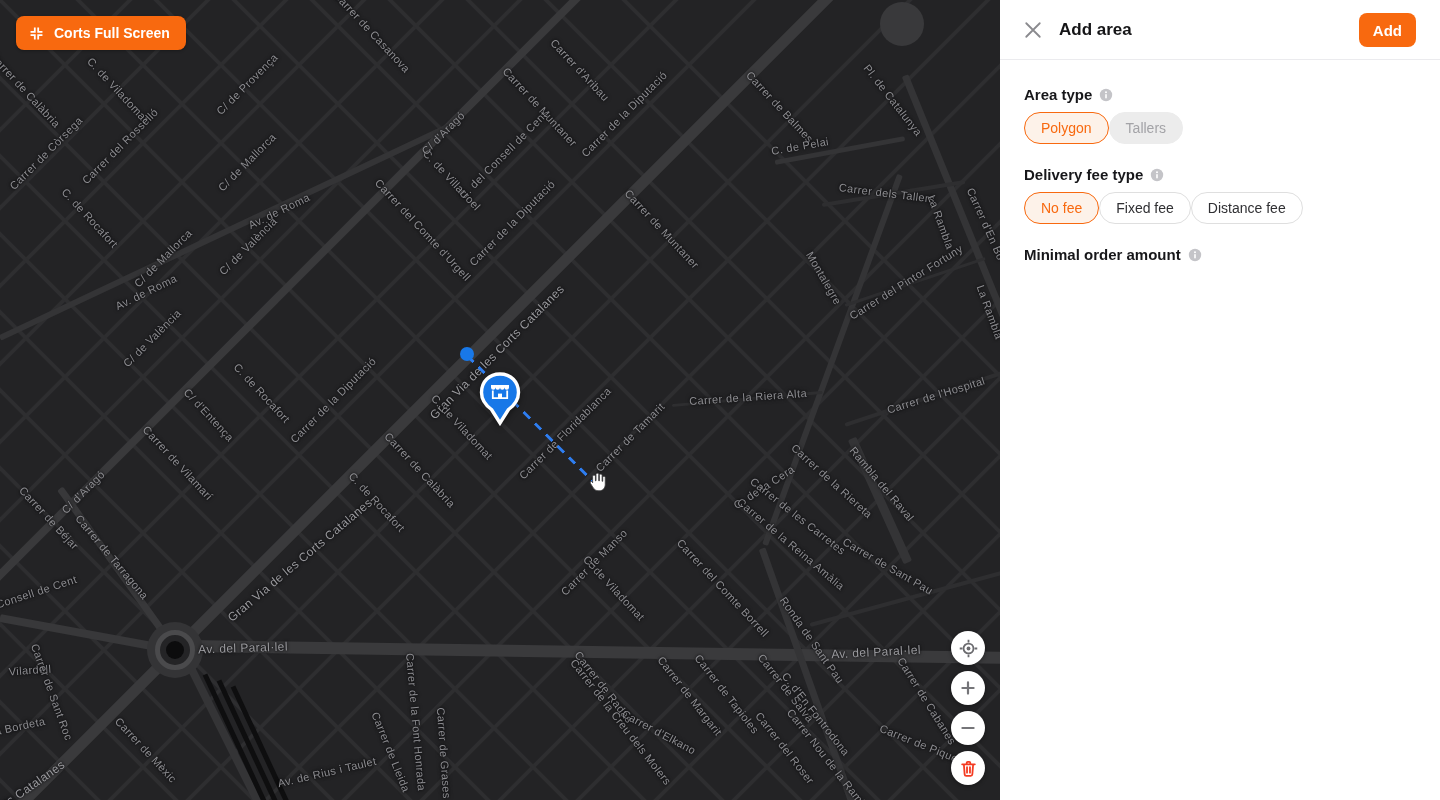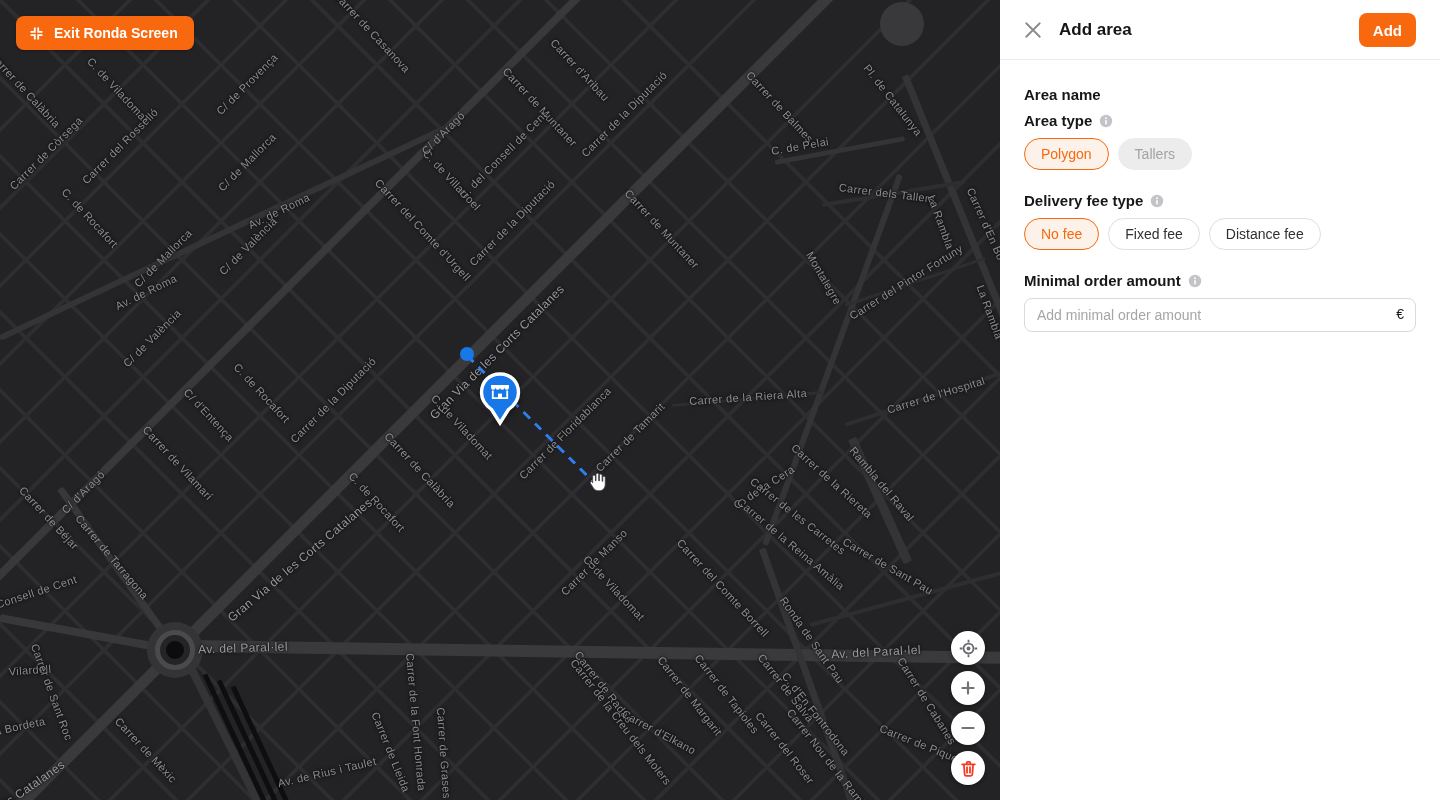--- a/index.html
+++ b/index.html
@@ -64,21 +64,21 @@
   .field-label-row { display:flex; align-items:center; gap:7px; margin-bottom:9px; }
   .field-label { font-size:15px; font-weight:bold; color:#17171a; }
   .info-icon { display:flex; cursor:pointer; }
   .text-input-wrap { position:relative; margin-bottom:22px; }
   .text-input { width:100%; height:34px; border:1px solid #d9d9de; border-radius:8px;
     padding:0 12px; font-size:14px; color:#222; outline:none;
     font-family:"Liberation Sans", sans-serif; }
   .text-input::placeholder { color:#a5a5aa; }
   .currency-suffix { position:absolute; right:12px; top:8px; font-size:14px;
     color:#17171a; pointer-events:none; }
-  .pills-row { display:flex; gap:9px; margin-bottom:22px; }
+  .pills-row { display:flex; margin-bottom:22px; }
   .pill { height:32px; padding:0 16px; border-radius:16px; font-size:14px;
     display:flex; align-items:center; border:1px solid #dfdfdf; background:#fff;
     color:#303033; cursor:pointer; font-family:"Liberation Sans", sans-serif; }
   .pill.selected { border:1.5px solid #f8690f; background:#fdf2e9; color:#f8690f; }
   .pill.disabled { border:1px solid #ececec; background:#ececec; color:#a3a3a7;
     cursor:default; }
 </style>
 </head>
 <body>
 
@@ -274,39 +274,36 @@
   <button class="map-btn" style="top:751px">
     <svg width="19" height="19" viewBox="0 0 18 18">
       <path d="M3 5 h12 M7.3 5 V3.7 a1 1 0 0 1 1-1 h1.4 a1 1 0 0 1 1 1 V5 M4.6 5 l.75 9.5 a1.5 1.5 0 0 0 1.5 1.4 h4.3 a1.5 1.5 0 0 0 1.5-1.4 L13.4 5 M7.6 7.8 v5.2 M10.4 7.8 v5.2" fill="none" stroke="#f43b22" stroke-width="1.7" stroke-linecap="round"></path>
     </svg>
   </button>
 
   <button class="fs-btn">
     <svg width="17" height="17" viewBox="0 0 20 20">
       <path d="M8 3 V8 H3 M12 3 V8 H17 M3 12 H8 V17 M17 12 H12 V17" fill="none" stroke="#ffffff" stroke-width="2.1"></path>
     </svg>
-    <span>Exit Ronda Screen</span>
+    <span>Corts Full Screen</span>
   </button>
 </div>
 
 <div class="panel">
   <div class="panel-header">
     <button class="close-btn">
       <svg width="18" height="18" viewBox="0 0 16 16">
         <path d="M2 2 L14 14 M14 2 L2 14" stroke="#8a8a8e" stroke-width="1.6" stroke-linecap="round"></path>
       </svg>
     </button>
     <div class="panel-title">Add area</div>
     <button class="add-btn">Add</button>
   </div>
 
   <div class="panel-body">
-    <div class="field-label-row">
-      <span class="field-label">Area name</span>
-    </div>
 
     <div class="field-label-row">
       <span class="field-label">Area type</span>
       <span class="info-icon">
         <svg width="14" height="14" viewBox="0 0 14 14">
           <circle cx="7" cy="7" r="6.2" fill="#c4c4c8"></circle>
           <circle cx="7" cy="4.3" r="1" fill="#ffffff"></circle>
           <rect x="6.2" y="6" width="1.6" height="4.6" rx="0.8" fill="#ffffff"></rect>
         </svg>
       </span>
@@ -335,18 +332,14 @@
     <div class="field-label-row">
       <span class="field-label">Minimal order amount</span>
       <span class="info-icon">
         <svg width="14" height="14" viewBox="0 0 14 14">
           <circle cx="7" cy="7" r="6.2" fill="#c4c4c8"></circle>
           <circle cx="7" cy="4.3" r="1" fill="#ffffff"></circle>
           <rect x="6.2" y="6" width="1.6" height="4.6" rx="0.8" fill="#ffffff"></rect>
         </svg>
       </span>
     </div>
-    <div class="text-input-wrap">
-      <input class="text-input" type="text" style="padding-right: 30px;" placeholder="Add minimal order amount">
-      <span class="currency-suffix">€</span>
-    </div>
   </div>
 </div>
 
 </body></html>

